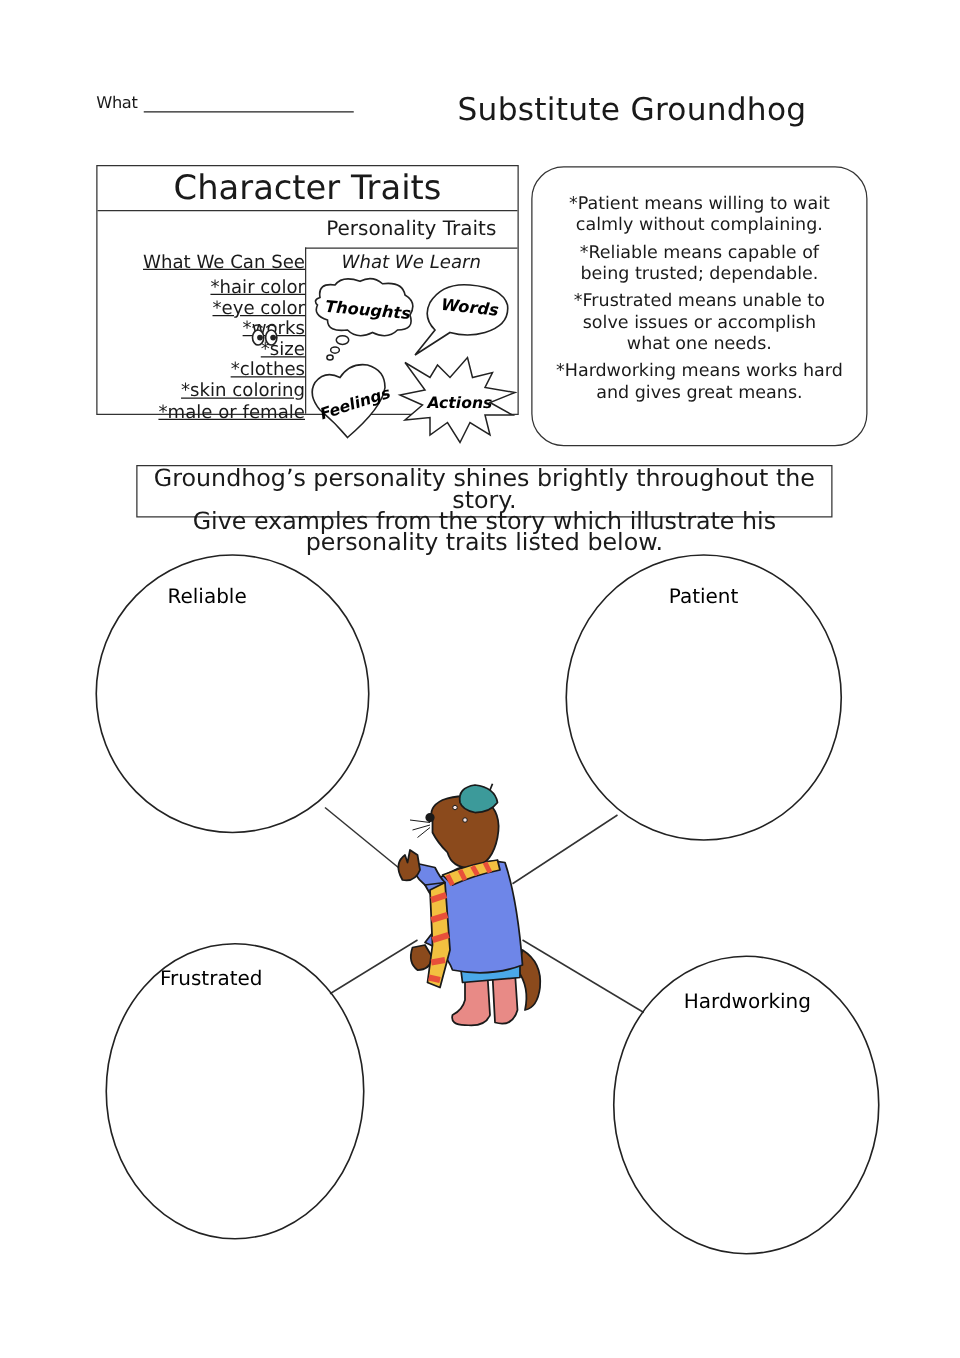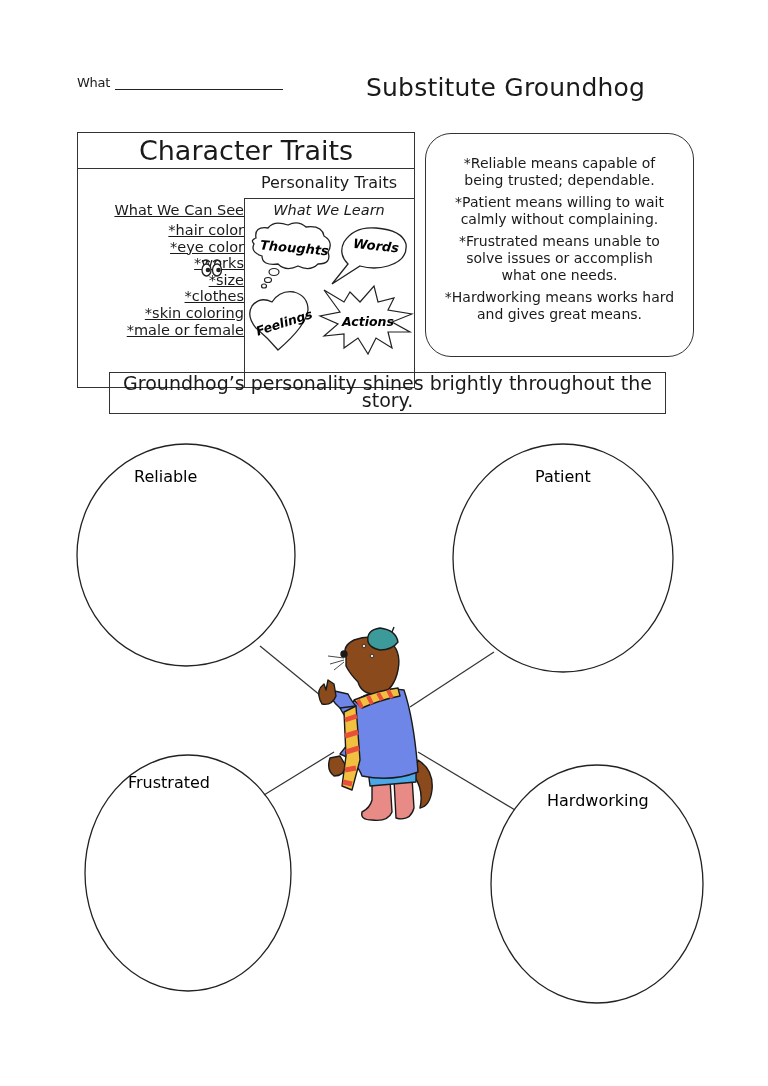--- a/index.html
+++ b/index.html
@@ -3,21 +3,21 @@
 <meta charset="utf-8">
 <style>
   html, body { margin: 0; padding: 0; background: #ffffff; }
   body { width: 768px; height: 1086px; position: relative; overflow: hidden;
          font-family: "DejaVu Sans", sans-serif; color: #1a1a1a; }
   .abs { position: absolute; }
   .name-label { left: 77px; top: 75px; font-size: 13px; letter-spacing: -0.3px; }
   .name-line { left: 115px; top: 89px; width: 168px; border-bottom: 1.5px solid #222; }
   .title { left: 366px; top: 73px; font-size: 25px; letter-spacing: 0.2px; }
 
-  .traits-table { left: 77px; top: 132px; width: 338px; height: 256px;
+  .traits-table { left: 77px; top: 132px; width: 338px; height: 200px;
                   border: 1.5px solid #333; box-sizing: border-box; }
   .tt-head { position: absolute; left: 0; top: 0; width: 100%; height: 35px;
              border-bottom: 1.5px solid #333; text-align: center; font-size: 27px; line-height: 35px; }
   .tt-sub { position: absolute; top: 35px; height: 30px; border-bottom: 1.5px solid #333;
             text-align: center; font-size: 16px; line-height: 30px; }
   .tt-sub.left { left: 0; width: 166px; border-right: 1.5px solid #333; }
   .tt-sub.right { left: 166px; width: 170px; }
   .tt-col { position: absolute; top: 65px; bottom: 0; }
   .tt-col.left { left: 0; width: 166px; border-right: 1.5px solid #333; text-align: right; text-decoration: underline; }
   .tt-col.right { left: 166px; width: 170px; text-align: center; font-style: italic; }
@@ -91,28 +91,29 @@
 
       <g>
         <path d="M80 70 L100 82 L106 72 L116 82 L130 66 L134 82 L150 78 L144 90 L168 94 L148 102 L166 112 L144 112 L148 128 L132 118 L124 134 L114 118 L100 128 L100 114 L80 116 L94 104 L76 96 L96 92 Z" fill="#fff" stroke="#222" stroke-width="1.2"></path>
         <text x="98" y="106" font-size="12.5" font-weight="bold">Actions</text>
       </g>
     </svg>
   </div>
 </div>
 
 <div class="abs defs-box">
+  <p style="padding:0 26px">*Patient means willing to wait calmly without complaining.</p>
   <p style="padding:0 16px">*Reliable means capable of being trusted; dependable.</p>
-  <p style="padding:0 26px">*Patient means willing to wait calmly without complaining.</p>
   <p style="padding:0 30px">*Frustrated means unable to solve issues or accomplish what one needs.</p>
   <p style="padding:0 14px">*Hardworking means works hard and gives great means.</p>
 </div>
 
 <div class="abs instr">
   <div>Groundhog’s personality shines brightly throughout the story.</div>
+  <div>Give examples from the story which illustrate his personality traits listed below.</div>
 </div>
 
 <svg class="abs" style="left:0;top:0" width="768" height="1086" viewBox="0 0 768 1086">
 
   <line x1="260" y1="646" x2="326" y2="700" stroke="#333" stroke-width="1.2"></line>
   <line x1="494" y1="652" x2="410" y2="707" stroke="#333" stroke-width="1.2"></line>
   <line x1="264" y1="795" x2="334" y2="752" stroke="#333" stroke-width="1.2"></line>
   <line x1="515" y1="810" x2="418" y2="752" stroke="#333" stroke-width="1.2"></line>
 
   <ellipse cx="186" cy="555" rx="109" ry="111" fill="none" stroke="#222" stroke-width="1.3"></ellipse>

